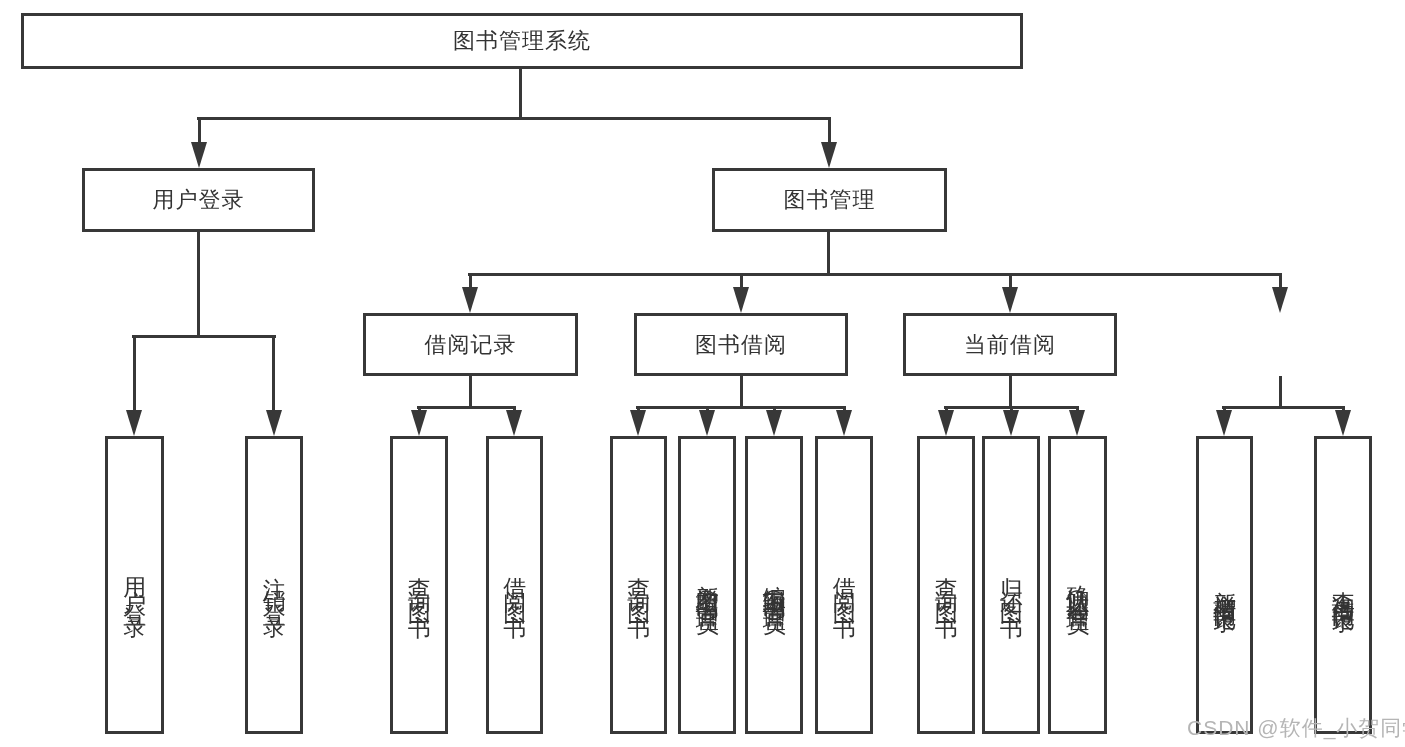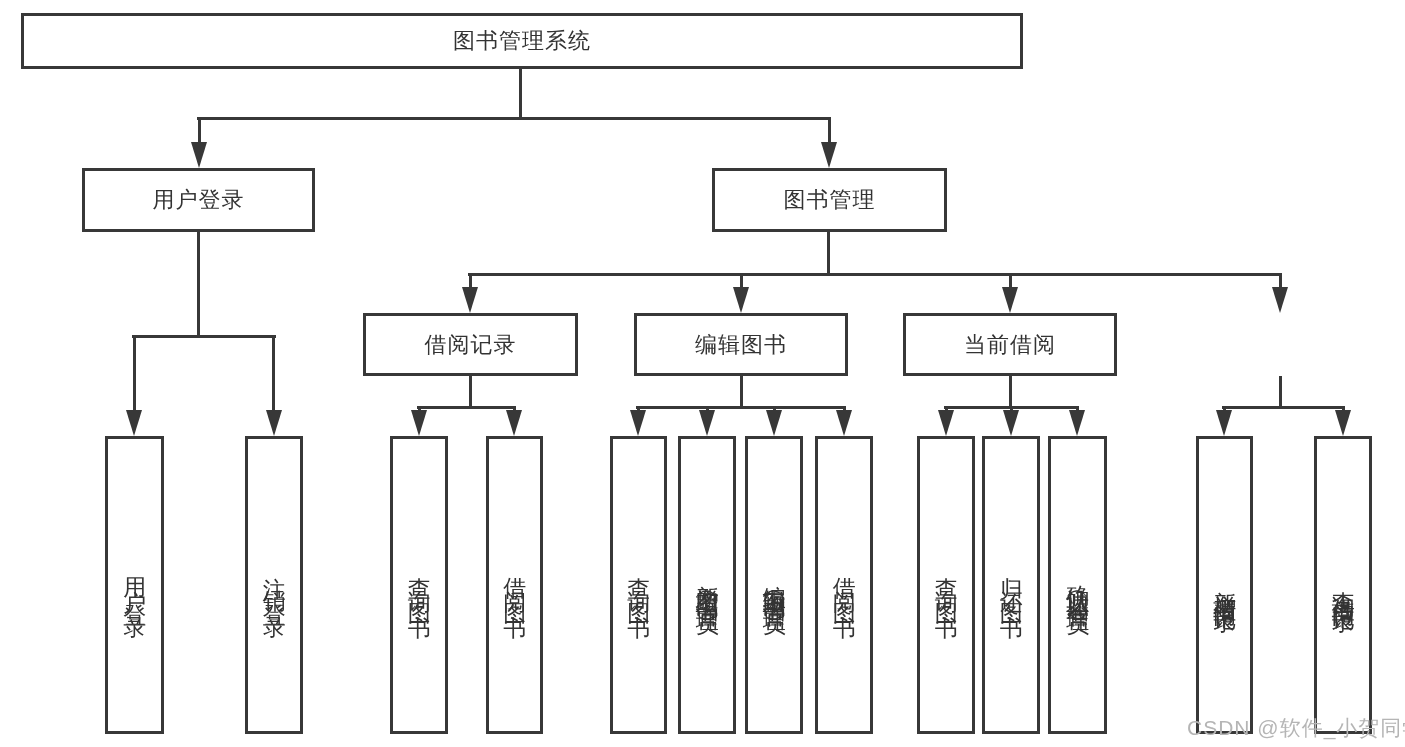--- a/index.html
+++ b/index.html
@@ -55,21 +55,21 @@
     <span class="h-label">用户登录</span>
   </div>
   <div class="node n-bookmgmt">
     <span class="h-label">图书管理</span>
   </div>
 
   <div class="node n-newbook">
     <span class="h-label">借阅记录</span>
   </div>
   <div class="node n-borrow">
-    <span class="h-label">编辑图书</span>
+    <span class="h-label">图书借阅</span>
   </div>
   <div class="node n-current">
     <span class="h-label">当前借阅</span>
   </div>
 
   <div class="node leaf lf-a1">
     <span class="v-label short">用户登录</span>
   </div>
   <div class="node leaf lf-a2">
     <span class="v-label short">注销登录</span>

